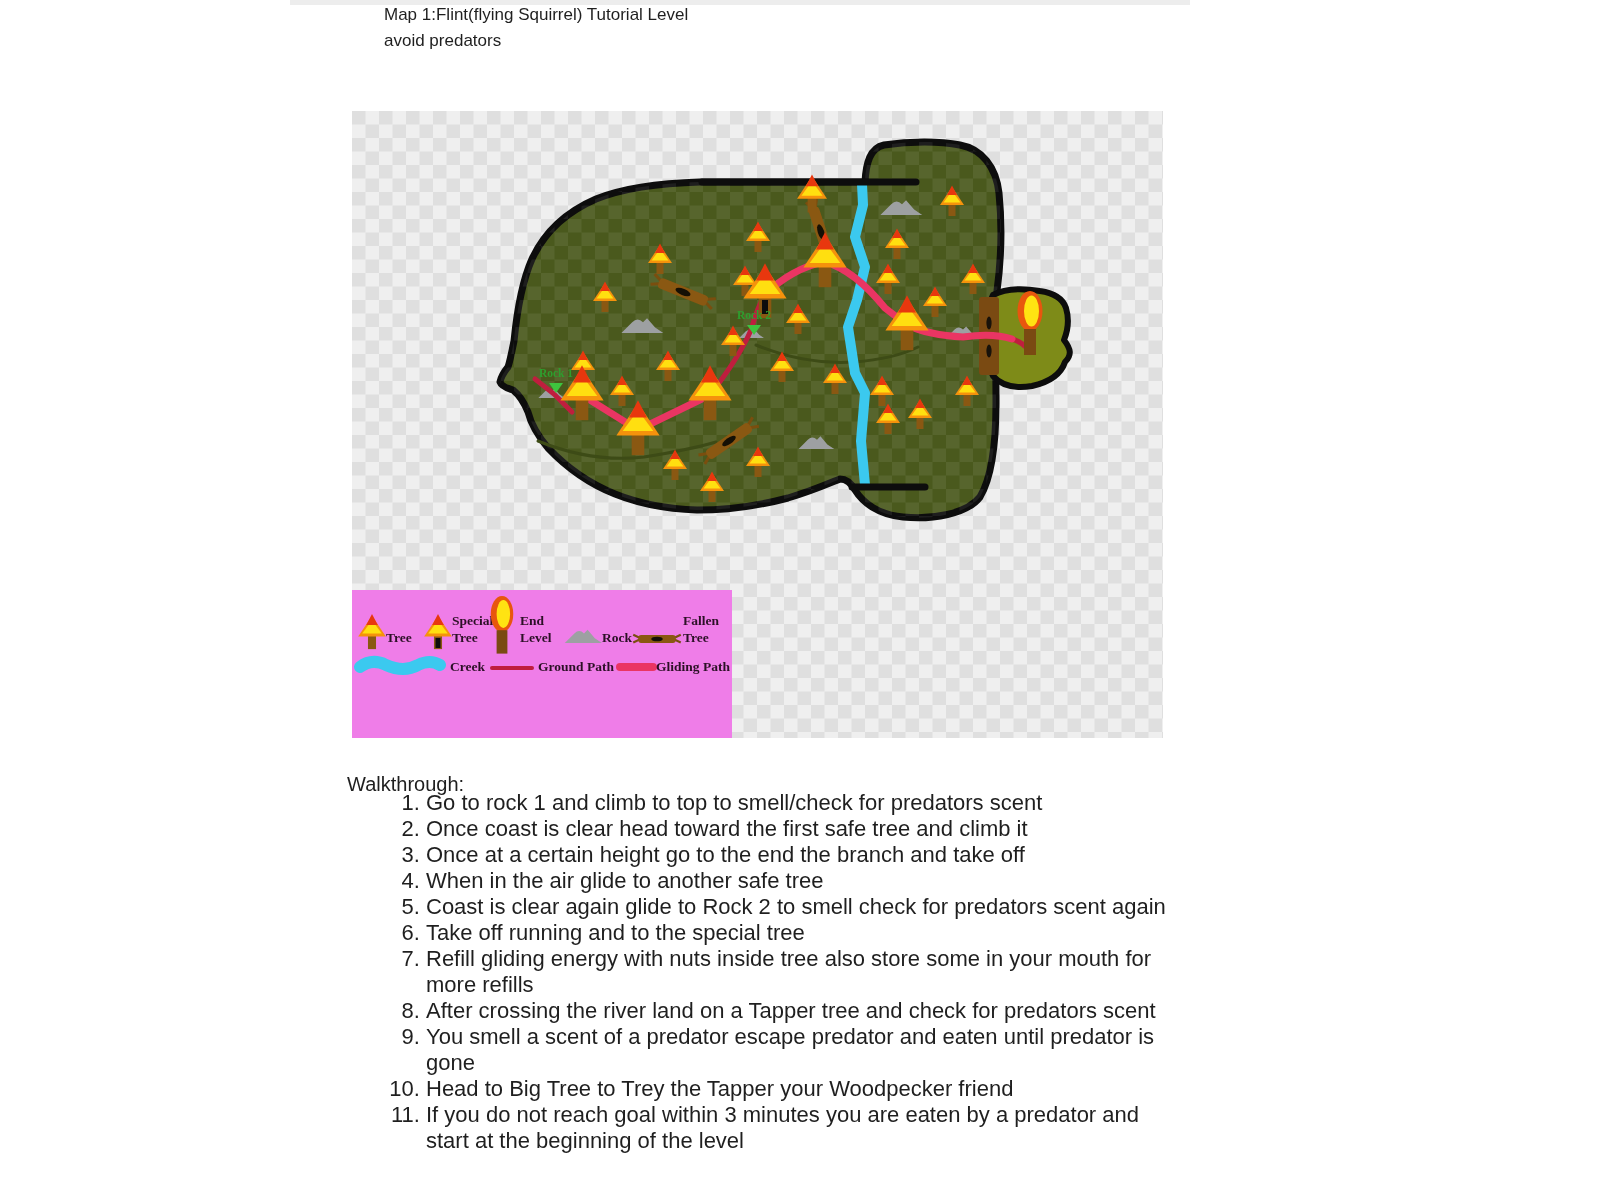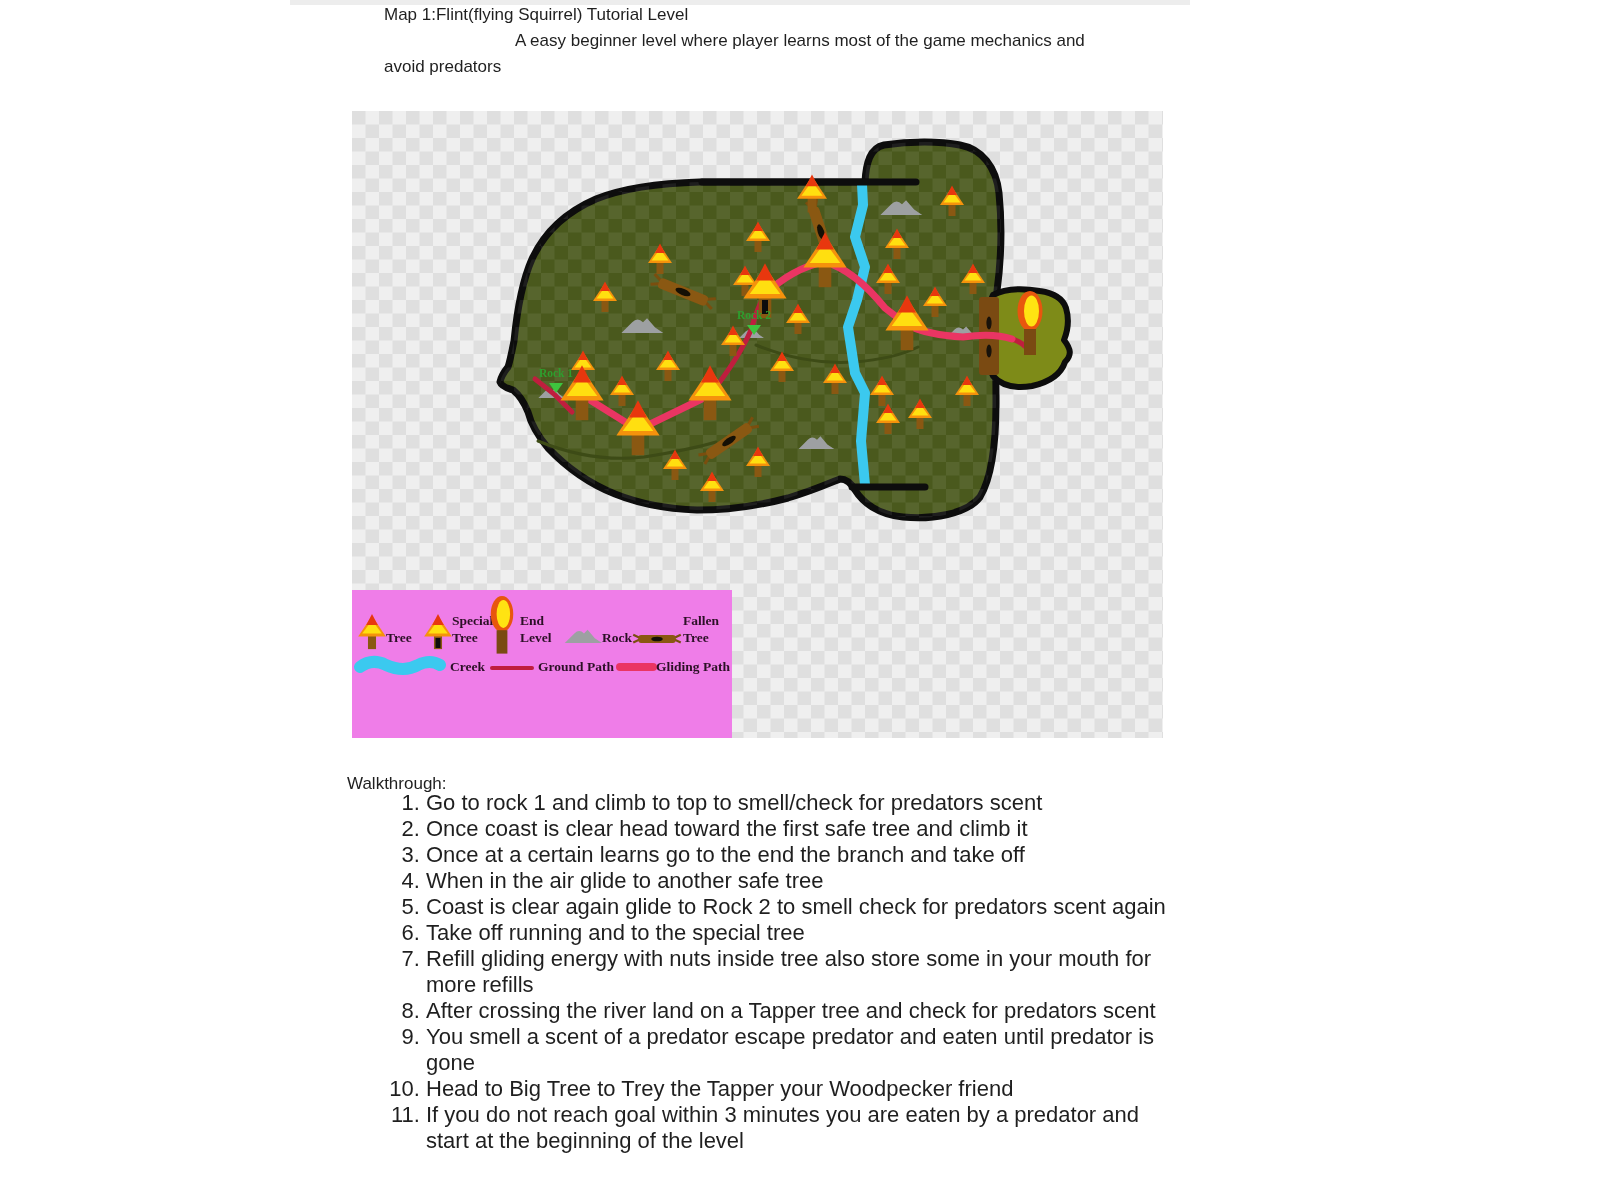--- a/index.html
+++ b/index.html
@@ -5,35 +5,34 @@
   html,body{margin:0;padding:0;}
   body{
     width:1600px;height:1200px;background:#ffffff;position:relative;
     font-family:"Liberation Sans",sans-serif;color:#1f1f1f;overflow:hidden;
   }
   .top-strip{position:absolute;left:290px;top:0;width:900px;height:5px;background:#ededed;}
   .title-block{position:absolute;left:347px;top:2px;width:840px;font-size:17px;line-height:26px;margin-left:37px;}
   .title-block .indent{padding-left:131px;}
   .map-wrap{position:absolute;left:352px;top:111px;width:811px;height:627px;}
   .map-wrap svg{display:block;width:811px;height:627px;}
-  .wt-head{position:absolute;left:347px;top:771px;font-size:17px;line-height:26px;}
+  .wt-head{position:absolute;left:347px;top:771px;font-size:20px;line-height:26px;}
   ol#walkthrough-list{
     position:absolute;left:360px;top:790px;width:758px;
     margin:0;padding:0 0 0 66px;font-size:22px;
   }
   ol#walkthrough-list li{line-height:26px;}
 </style>
 </head>
 <body>
 
 <div class="top-strip"></div>
 
 <div class="title-block">
   <div>Map 1:Flint(flying Squirrel) Tutorial Level</div>
-  <div class="indent">A easy beginner level where player learns most of the game mechanics and</div>
   <div>avoid predators</div>
 </div>
 
 <div class="map-wrap">
   <svg viewBox="0 0 811 627" xmlns="http://www.w3.org/2000/svg">
     <defs id="map-defs">
       <pattern id="checker" width="27" height="27" patternUnits="userSpaceOnUse">
         <rect width="27" height="27" fill="#efefef"></rect>
         <rect width="13.5" height="13.5" fill="#dfdfdf"></rect>
         <rect x="13.5" y="13.5" width="13.5" height="13.5" fill="#dfdfdf"></rect>
@@ -155,21 +154,21 @@
           <text x="304" y="560" font-family="&quot;Liberation Serif&quot;,serif" font-size="13.5" font-weight="bold" fill="#2c1026">Gliding Path</text>
         </g>
       </g>
   </svg>
 </div>
 
 <div class="wt-head">Walkthrough:</div>
 <ol id="walkthrough-list">
     <li>Go to rock 1 and climb to top to smell/check for predators scent</li>
     <li>Once coast is clear head toward the first safe tree and climb it</li>
-    <li>Once at a certain learns go to the end the branch and take off</li>
+    <li>Once at a certain height go to the end the branch and take off</li>
     <li>When in the air glide to another safe tree</li>
     <li>Coast is clear again glide to Rock 2 to smell check for predators scent again</li>
     <li>Take off running and to the special tree</li>
     <li>Refill gliding energy with nuts inside tree also store some in your mouth for more refills</li>
     <li>After crossing the river land on a Tapper tree and check for predators scent</li>
     <li>You smell a scent of a predator escape predator and eaten until predator is gone</li>
     <li>Head to Big Tree to Trey the Tapper your Woodpecker friend</li>
     <li>If you do not reach goal within 3 minutes you are eaten by a predator and start at the beginning of the level</li>
   </ol>
 

